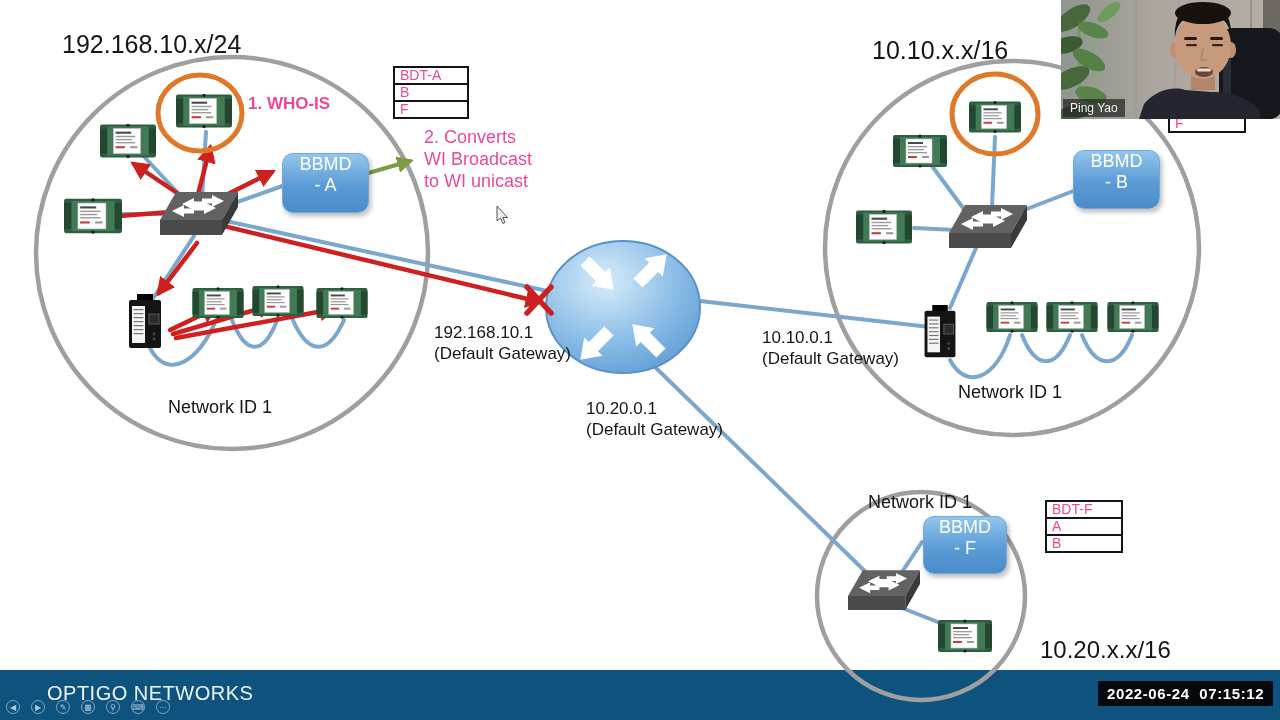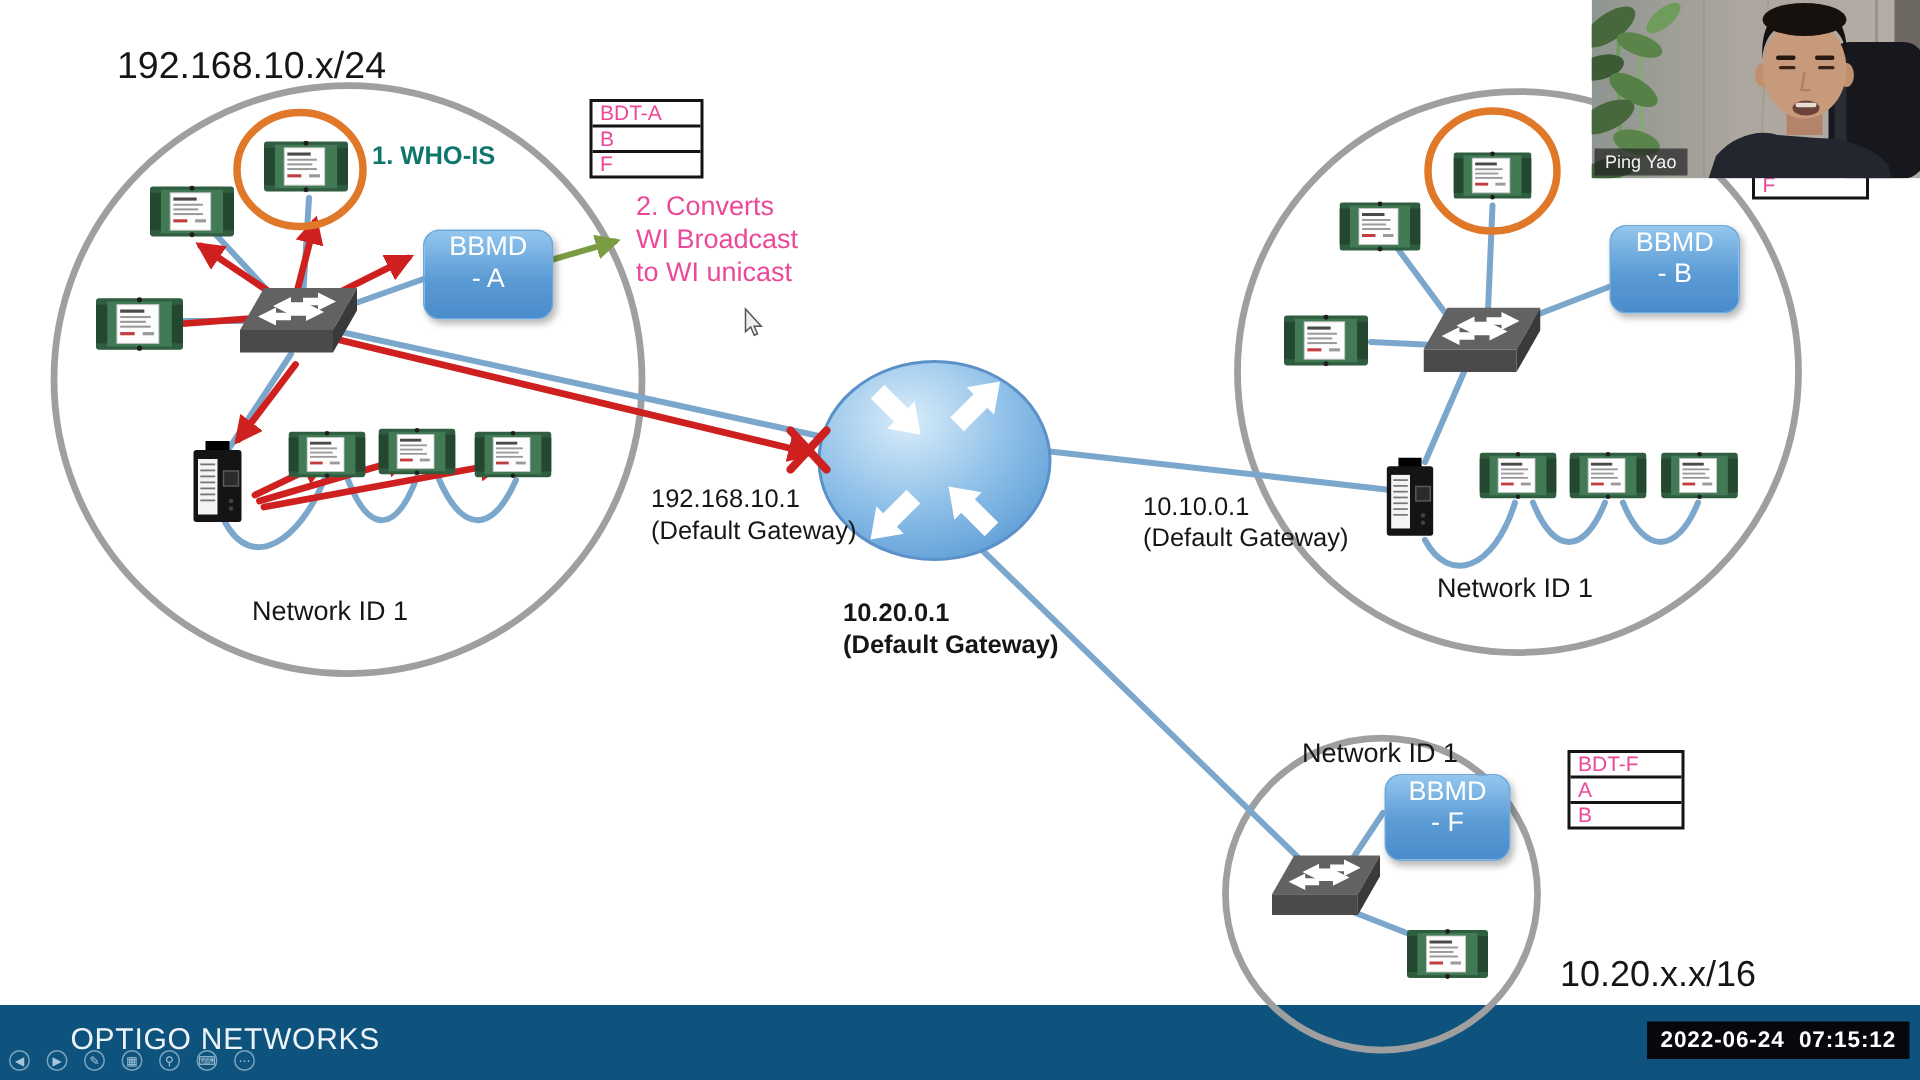--- a/index.html
+++ b/index.html
@@ -3,21 +3,21 @@
 <meta charset="utf-8">
 <style>
   html,body{margin:0;padding:0;background:#222;}
   .stage{position:relative;width:1280px;height:720px;background:#ffffff;overflow:hidden;
          font-family:"Liberation Sans",sans-serif;color:#111;}
   .abs{position:absolute;}
   
   .net-title{font-size:25px;color:#161616;letter-spacing:0px;white-space:nowrap;}
   .net-id{font-size:18px;color:#161616;white-space:nowrap;}
   .gw{line-height:21px;font-size:17px;color:#161616;white-space:nowrap;}
-  .who-is{font-size:17px;font-weight:bold;color:#0f766e;white-space:nowrap;}
+  .who-is{font-size:17px;font-weight:bold;color:#ec4899;white-space:nowrap;}
   .green-note{font-size:18px;line-height:22px;color:#ec4899;white-space:nowrap;}
   
   .bbmd{display:flex;flex-direction:column;align-items:center;
         background:linear-gradient(180deg,#93c6ed 0%,#5b9bd5 55%,#4a8ccb 100%);
         border:1px solid #6fa8da;border-radius:11px;color:#fff;font-size:18px;line-height:21px;
         box-shadow:2px 3px 5px rgba(0,0,0,.28);text-align:center;}
   
   .bdt{border:2px solid #141414;background:#fff;box-sizing:border-box;}
   .bdt-row{height:15px;line-height:15px;padding-left:5px;font-size:14px;color:#ec4899;}
   .bdt-row + .bdt-row{border-top:2px solid #141414;}
@@ -188,40 +188,41 @@
     </g>
 
     <g stroke="#cf2020" stroke-width="5.5" stroke-linecap="round">
       <line x1="527" y1="287" x2="551" y2="313"></line>
       <line x1="551" y1="287" x2="527" y2="313"></line>
     </g>
 
     <polygon points="497,206 497,221 500.5,218 502.8,223.5 505,222.5 502.8,217.5 507.5,217.5" fill="#efefef" stroke="#555" stroke-width="1"></polygon>
   </svg>
 
-  <div class="abs lbl net-title" style="left:78px;top:30px;">192.168.10.x/24</div>
+  <div class="abs lbl net-title" style="left:62px;top:30px;">192.168.10.x/24</div>
+  <div class="abs lbl net-title" style="left:872px;top:36px;">10.10.x.x/16</div>
   <div class="abs lbl net-title" style="left:1040px;top:636px;font-size:24px;">10.20.x.x/16</div>
 
   <div class="abs lbl who-is" style="left:248px;top:94px;">1. WHO-IS</div>
 
   <div class="abs lbl green-note" style="left:424px;top:126px;">
     <div>2. Converts</div>
     <div>WI Broadcast</div>
     <div>to WI unicast</div>
   </div>
 
   <div class="abs lbl gw" style="left:434px;top:322px;">
     <div>192.168.10.1</div>
     <div>(Default Gateway)</div>
   </div>
   <div class="abs lbl gw" style="left:738px;top:327px;margin-left:24px;">
     <div>10.10.0.1</div>
     <div>(Default Gateway)</div>
   </div>
-  <div class="abs lbl gw" style="left:562px;top:398px;font-weight:bold;">
+  <div class="abs lbl gw" style="left:586px;top:398px;">
     <div>10.20.0.1</div>
     <div>(Default Gateway)</div>
   </div>
 
   <div class="abs lbl net-id" style="left:168px;top:397px;">Network ID 1</div>
   <div class="abs lbl net-id" style="left:958px;top:382px;">Network ID 1</div>
   <div class="abs lbl net-id" style="left:868px;top:492px;">Network ID 1</div>
 
   <div class="abs lbl bbmd" style="left:282px;top:153px;width:85px;height:58px;">
     <div>BBMD</div>

